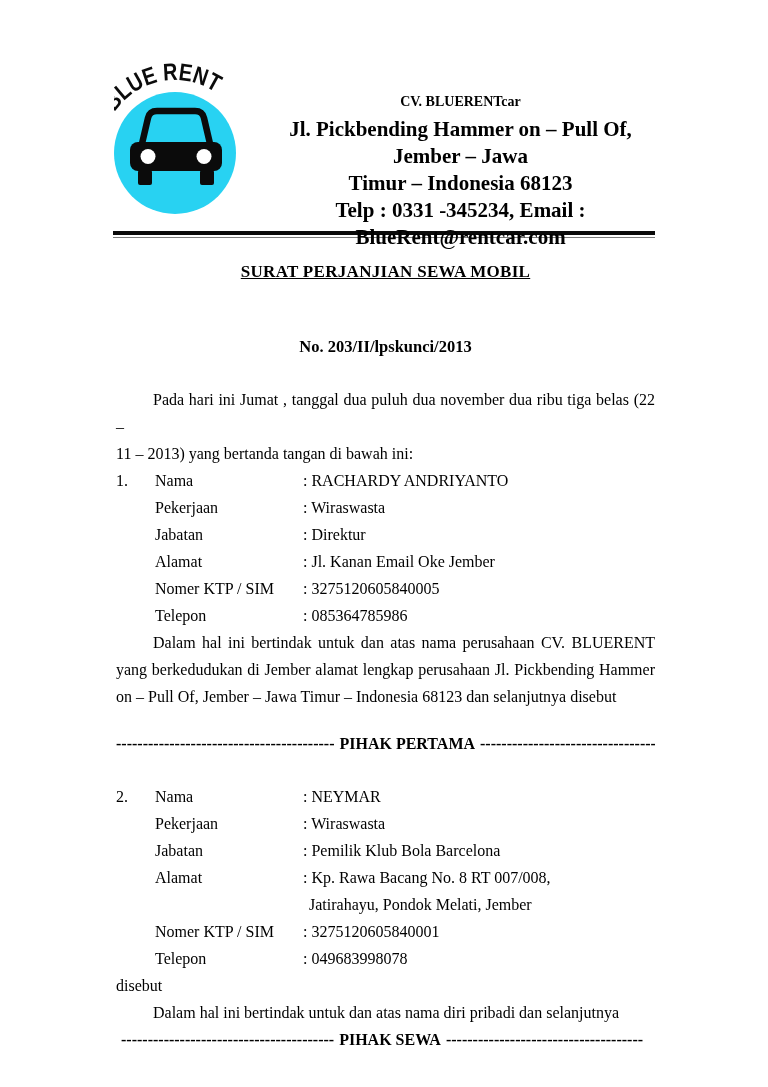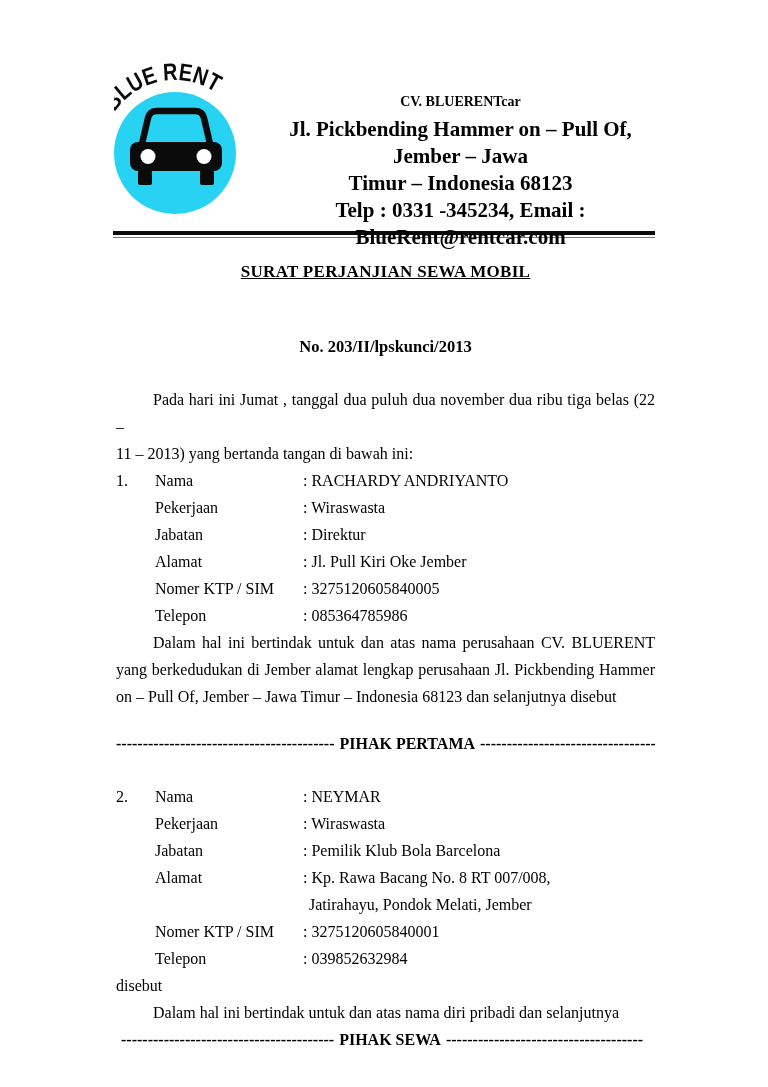--- a/index.html
+++ b/index.html
@@ -110,21 +110,21 @@
       <span>: Wiraswasta</span>
     </div>
     <div class="prow">
       <span></span>
       <span>Jabatan</span>
       <span>: Direktur</span>
     </div>
     <div class="prow">
       <span></span>
       <span>Alamat</span>
-      <span>: Jl. Pull Kiri Oke Jember</span>
+      <span>: Jl. Kanan Email Oke Jember</span>
     </div>
     <div class="prow">
       <span></span>
       <span>Nomer KTP / SIM</span>
       <span>: 3275120605840005</span>
     </div>
     <div class="prow">
       <span></span>
       <span>Telepon</span>
       <span>: 085364785986</span>
@@ -168,21 +168,21 @@
       <span class="cont-val">Jatirahayu, Pondok Melati, Jember</span>
     </div>
     <div class="prow">
       <span></span>
       <span>Nomer KTP / SIM</span>
       <span>: 3275120605840001</span>
     </div>
     <div class="prow">
       <span></span>
       <span>Telepon</span>
-      <span>: 039852632984</span>
+      <span>: 049683998078</span>
     </div>
   </div>
 
   <p class="para">
     <span class="line">disebut</span>
     <span class="line indent">Dalam hal ini bertindak untuk dan atas nama diri pribadi dan selanjutnya</span>
   </p>
 
   <div class="divider kedua">
     <span>----------------------------------------</span><span class="lbl">PIHAK SEWA</span><span>-------------------------------------</span>

